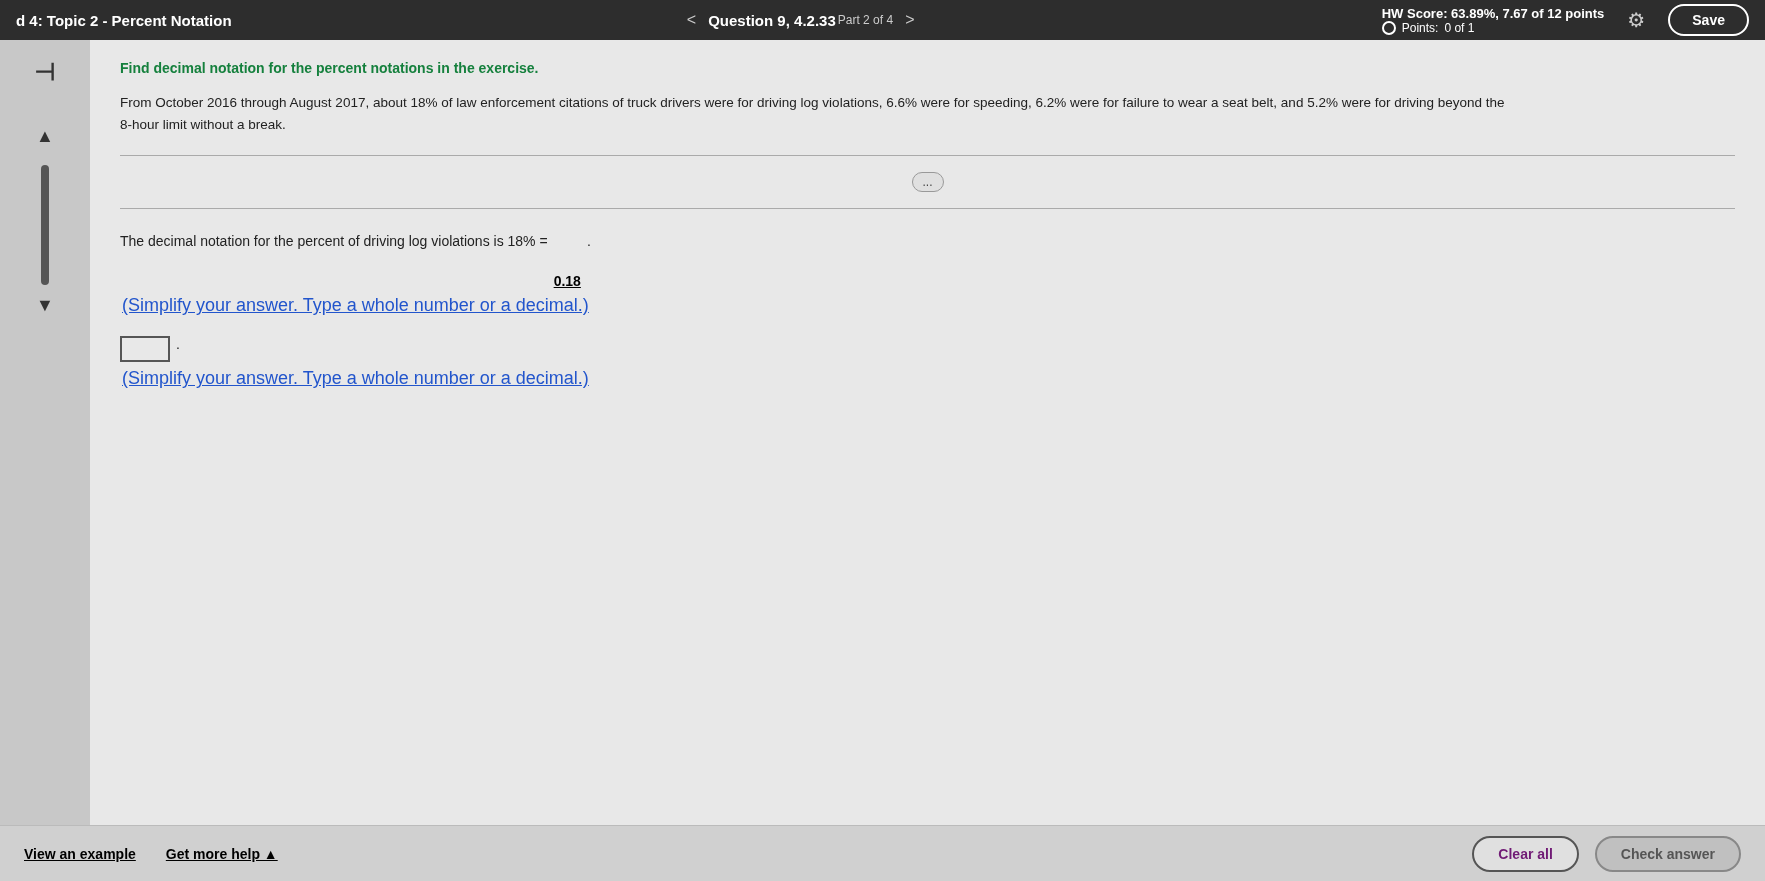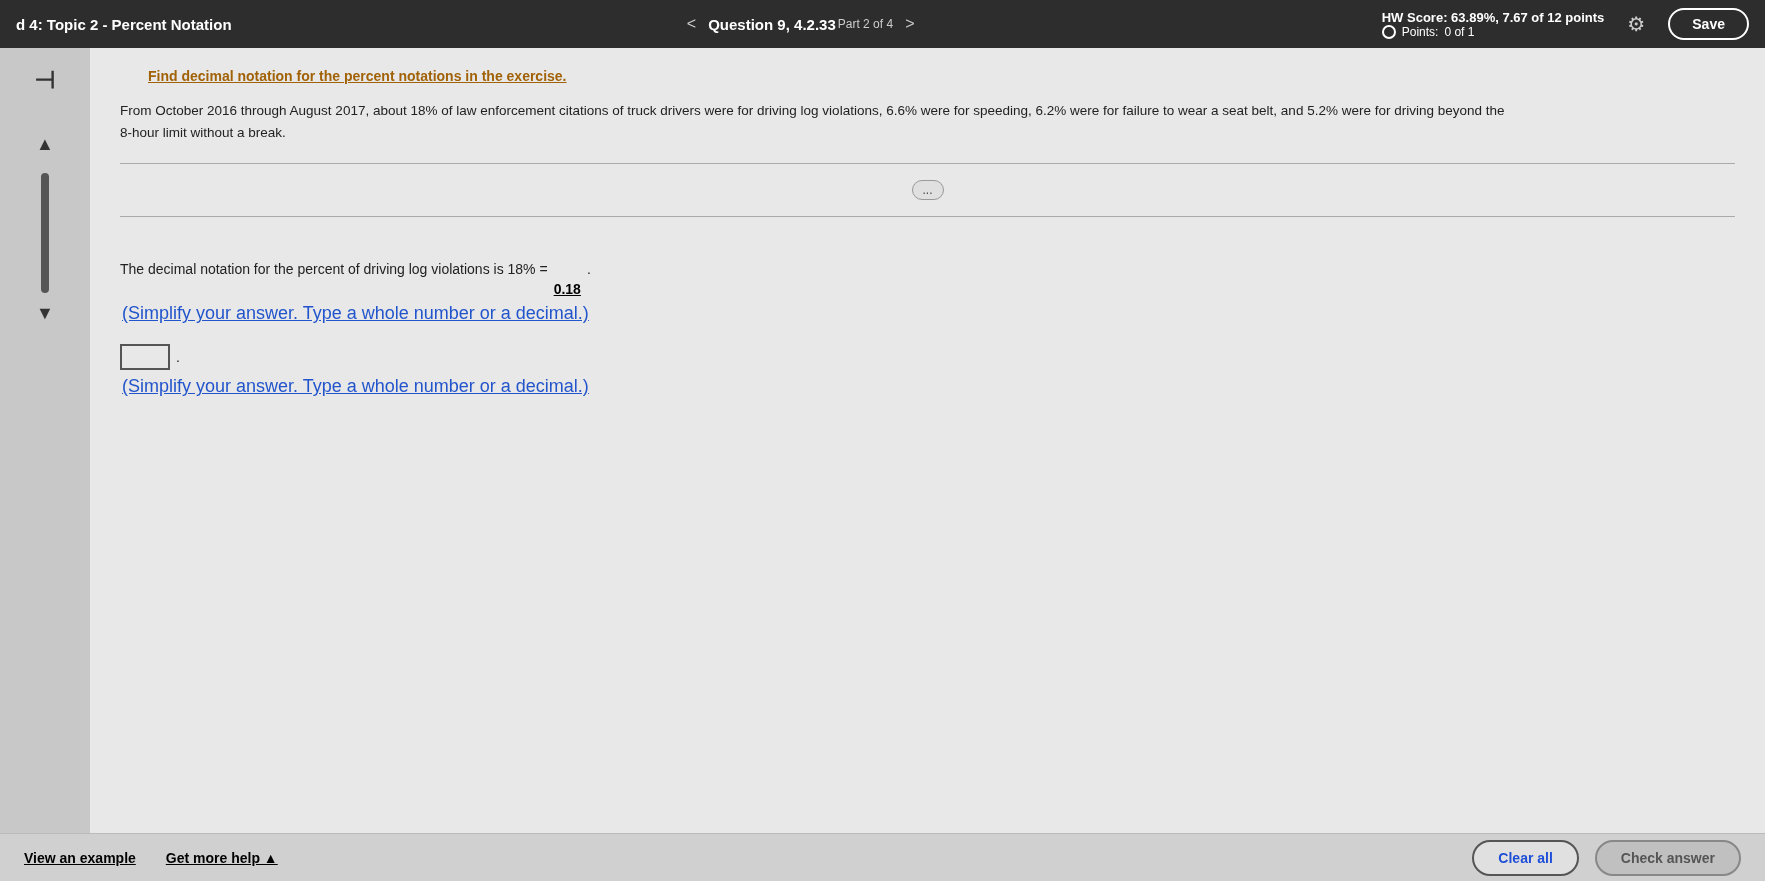--- a/index.html
+++ b/index.html
@@ -9,21 +9,21 @@
       background: #d0d0d0;
       width: 1765px;
       min-height: 881px;
       overflow: hidden;
     }
 
     
     .top-bar {
       background: #2d2d2d;
       color: #fff;
-      height: 48px;
+      height: 40px;
       display: flex;
       align-items: center;
       justify-content: space-between;
       padding: 0 16px;
       font-size: 13px;
     }
     .top-bar-left {
       font-weight: bold;
       font-size: 15px;
       white-space: nowrap;
@@ -149,24 +149,22 @@
       flex: 1;
       background: #e8e8e8;
       padding: 20px 30px;
       position: relative;
     }
 
     .instructions {
       font-size: 14px;
       font-weight: bold;
       margin-bottom: 16px;
-      color: #a16207;
-      text-decoration: underline;
+      color: #15803d;
       text-decoration-style: solid;
-      margin-left: 28px;
     }
 
     .passage {
       font-size: 13.5px;
       color: #222;
       line-height: 1.6;
       margin-bottom: 20px;
       max-width: 1400px;
     }
 
@@ -193,21 +191,20 @@
 
     .answer-section {
       margin-top: 24px;
     }
 
     .answer-line {
       font-size: 14px;
       color: #222;
       margin-bottom: 6px;
       display: flex;
-      align-items: center;
       gap: 6px;
       flex-wrap: wrap;
     }
 
     .answer-line .answer-value {
       font-weight: bold;
       text-decoration: underline;
       color: #000;
       margin-top: 40px;
     }
@@ -230,21 +227,21 @@
       text-align: center;
       padding: 2px;
     }
 
     
     .bottom-bar {
       position: fixed;
       bottom: 0;
       left: 0;
       width: 1765px;
-      height: 48px;
+      height: 56px;
       background: #d0d0d0;
       display: flex;
       align-items: center;
       justify-content: space-between;
       padding: 0 24px;
       border-top: 1px solid #bbb;
     }
 
     .bottom-left {
       display: flex;
@@ -267,21 +264,21 @@
     }
 
     .clear-all-btn {
       background: #e0e0e0;
       border: 2px solid #555;
       border-radius: 20px;
       padding: 8px 24px;
       font-size: 14px;
       font-weight: bold;
       cursor: pointer;
-      color: #1d4ed8;
+      color: #701a75;
     }
 
     .check-answer-btn {
       background: #c0c0c0;
       border: 2px solid #888;
       border-radius: 20px;
       padding: 8px 24px;
       font-size: 14px;
       font-weight: bold;
       cursor: pointer;

